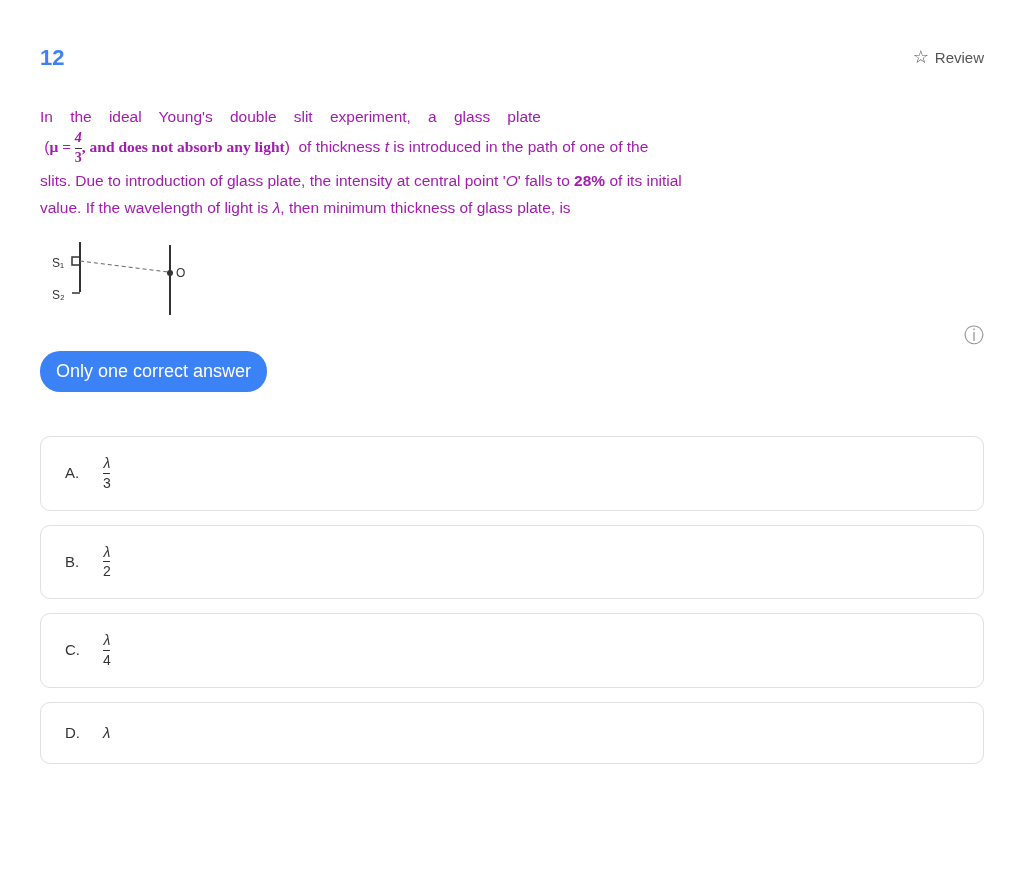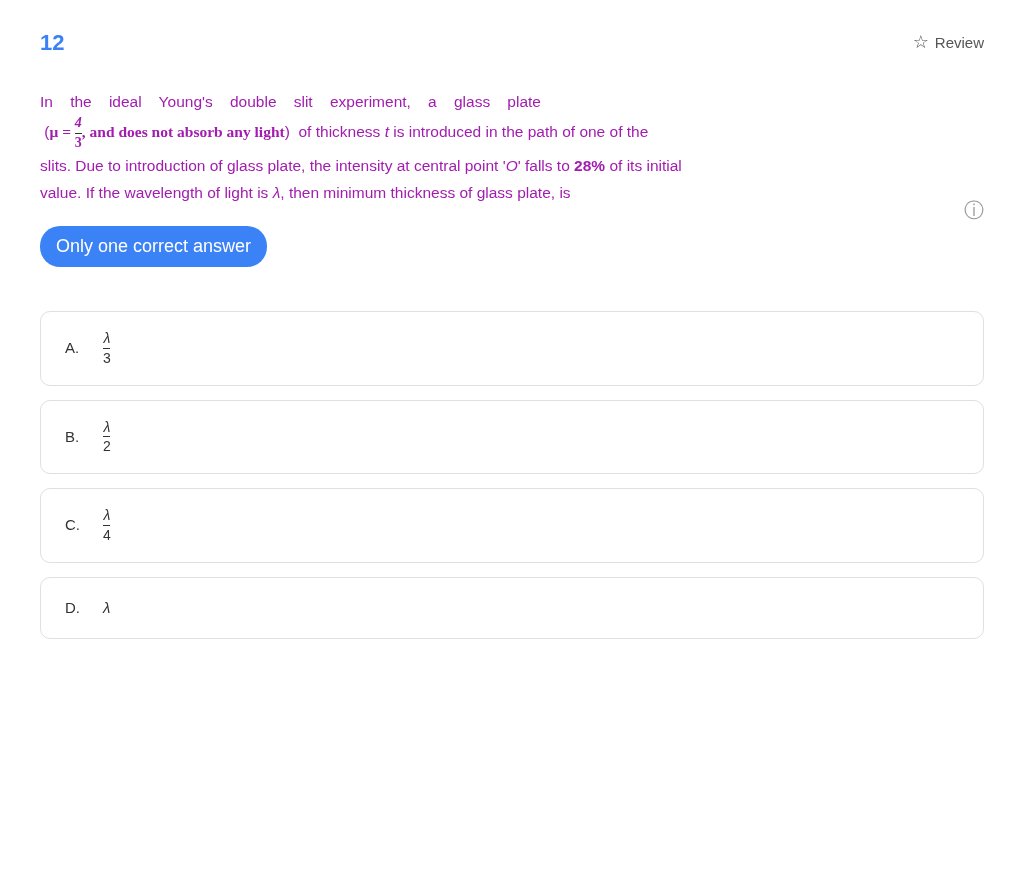--- a/index.html
+++ b/index.html
@@ -9,21 +9,21 @@
     }
     body {
       font-family: 'Georgia', serif;
       background: #ffffff;
       color: #1a1a1a;
       font-size: 16px;
       line-height: 1.6;
     }
     .page-container {
       max-width: 1024px;
-      margin: 1px auto;
+      margin: 16px auto;
       padding: 24px 40px;
     }
     .header {
       display: flex;
       justify-content: space-between;
       align-items: center;
       margin-bottom: 28px;
     }
     .question-number {
       font-size: 22px;
@@ -173,20 +173,41 @@
       </span>
       &nbsp;of thickness&nbsp;<span class="math-inline">t</span>&nbsp;is introduced in the path of one of the
     </div>
     <div class="question-text-line">
       slits. Due to introduction of glass plate, the intensity at central point '<span class="math-inline" style="font-style:italic;">O</span>' falls to <strong>28%</strong> of its initial
     </div>
     <div class="question-text-line">
       value. If the wavelength of light is <span class="lambda-sym">λ</span>, then minimum thickness of glass plate, is
     </div>
 
+    <div class="diagram-container">
+      <svg class="diagram-svg" viewBox="0 0 180 90" xmlns="http://www.w3.org/2000/svg">
+
+        <text x="2" y="30" font-size="12" font-family="Arial" fill="#333">S₁</text>
+
+        <rect x="22" y="20" width="8" height="8" fill="none" stroke="#333" stroke-width="1.5"></rect>
+
+        <line x1="30" y1="5" x2="30" y2="55" stroke="#333" stroke-width="2"></line>
+
+        <line x1="30" y1="24" x2="118" y2="35" stroke="#666" stroke-width="1" stroke-dasharray="4,3"></line>
+
+        <circle cx="120" cy="36" r="3" fill="#333"></circle>
+        <text x="126" y="40" font-size="12" font-family="Arial" fill="#333">O</text>
+
+        <line x1="120" y1="8" x2="120" y2="78" stroke="#333" stroke-width="2"></line>
+
+        <text x="2" y="62" font-size="12" font-family="Arial" fill="#333">S₂</text>
+
+        <line x1="22" y1="56" x2="30" y2="56" stroke="#333" stroke-width="1.5"></line>
+      </svg>
+    </div>
   </div>
 
   <div class="clearfix">
     <span class="only-one-badge">Only one correct answer</span>
     <span class="info-icon">ⓘ</span>
   </div>
 
   <div class="options-container">
 
     <div class="option-card">

